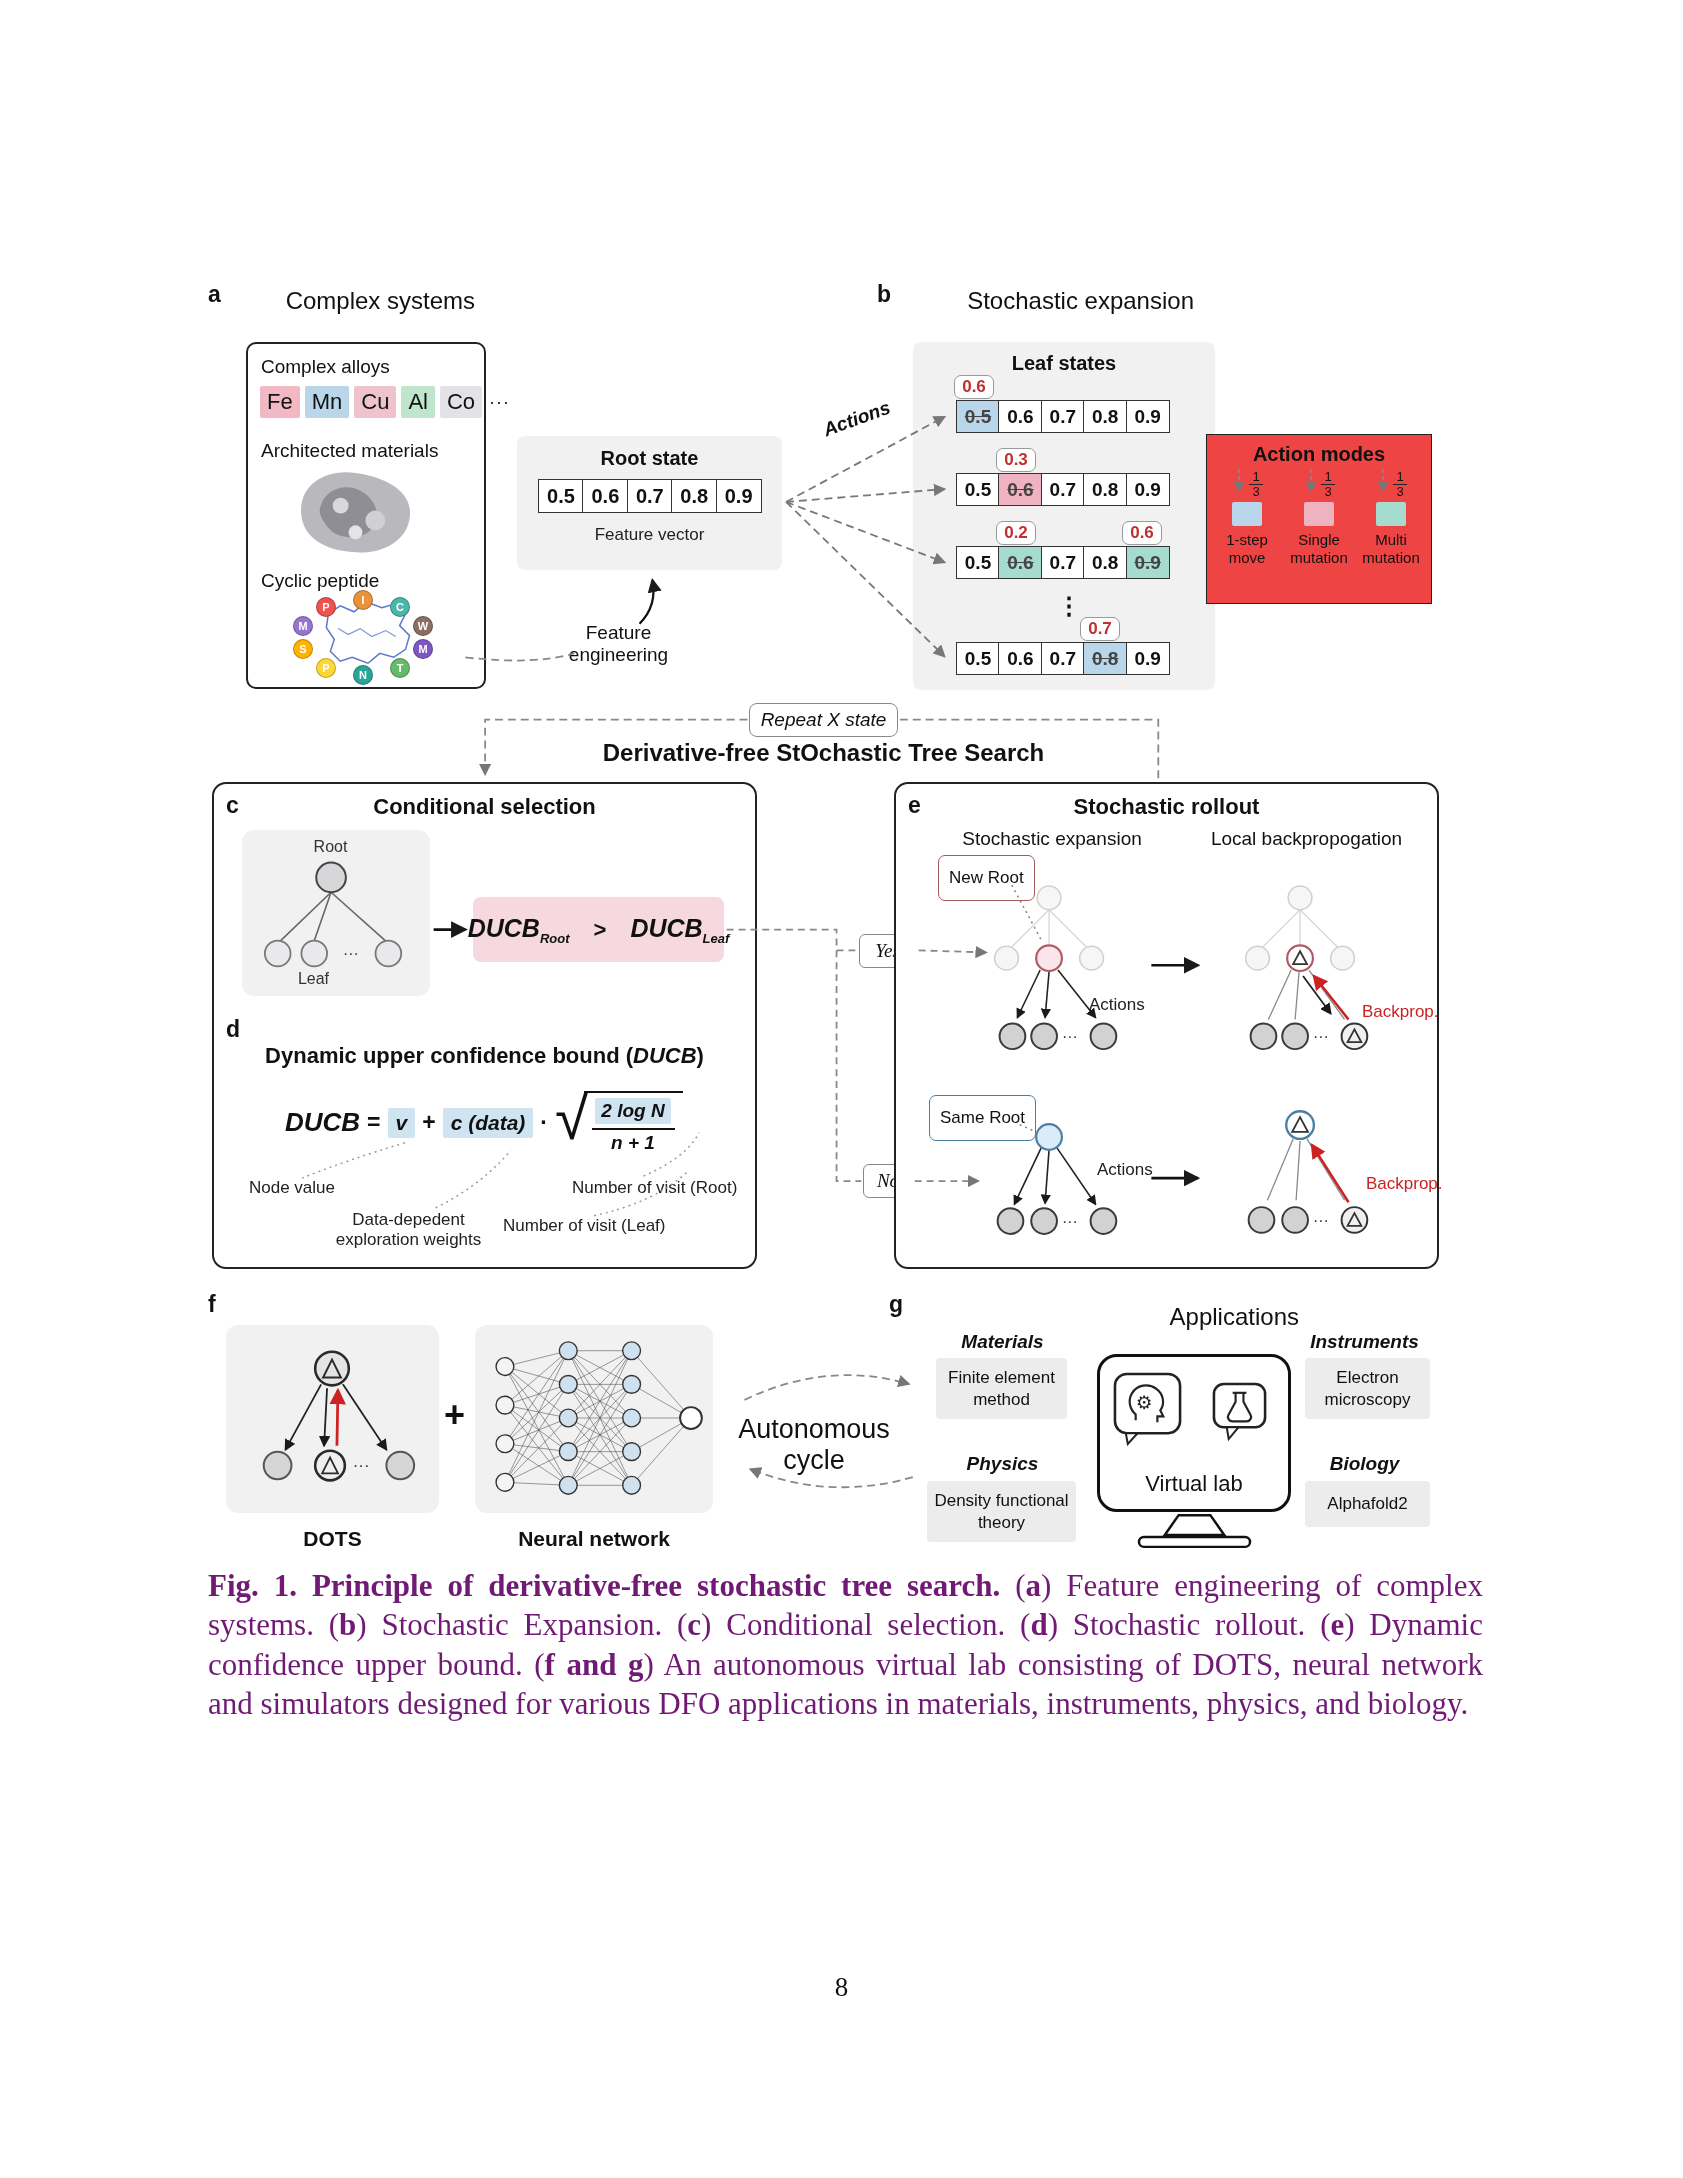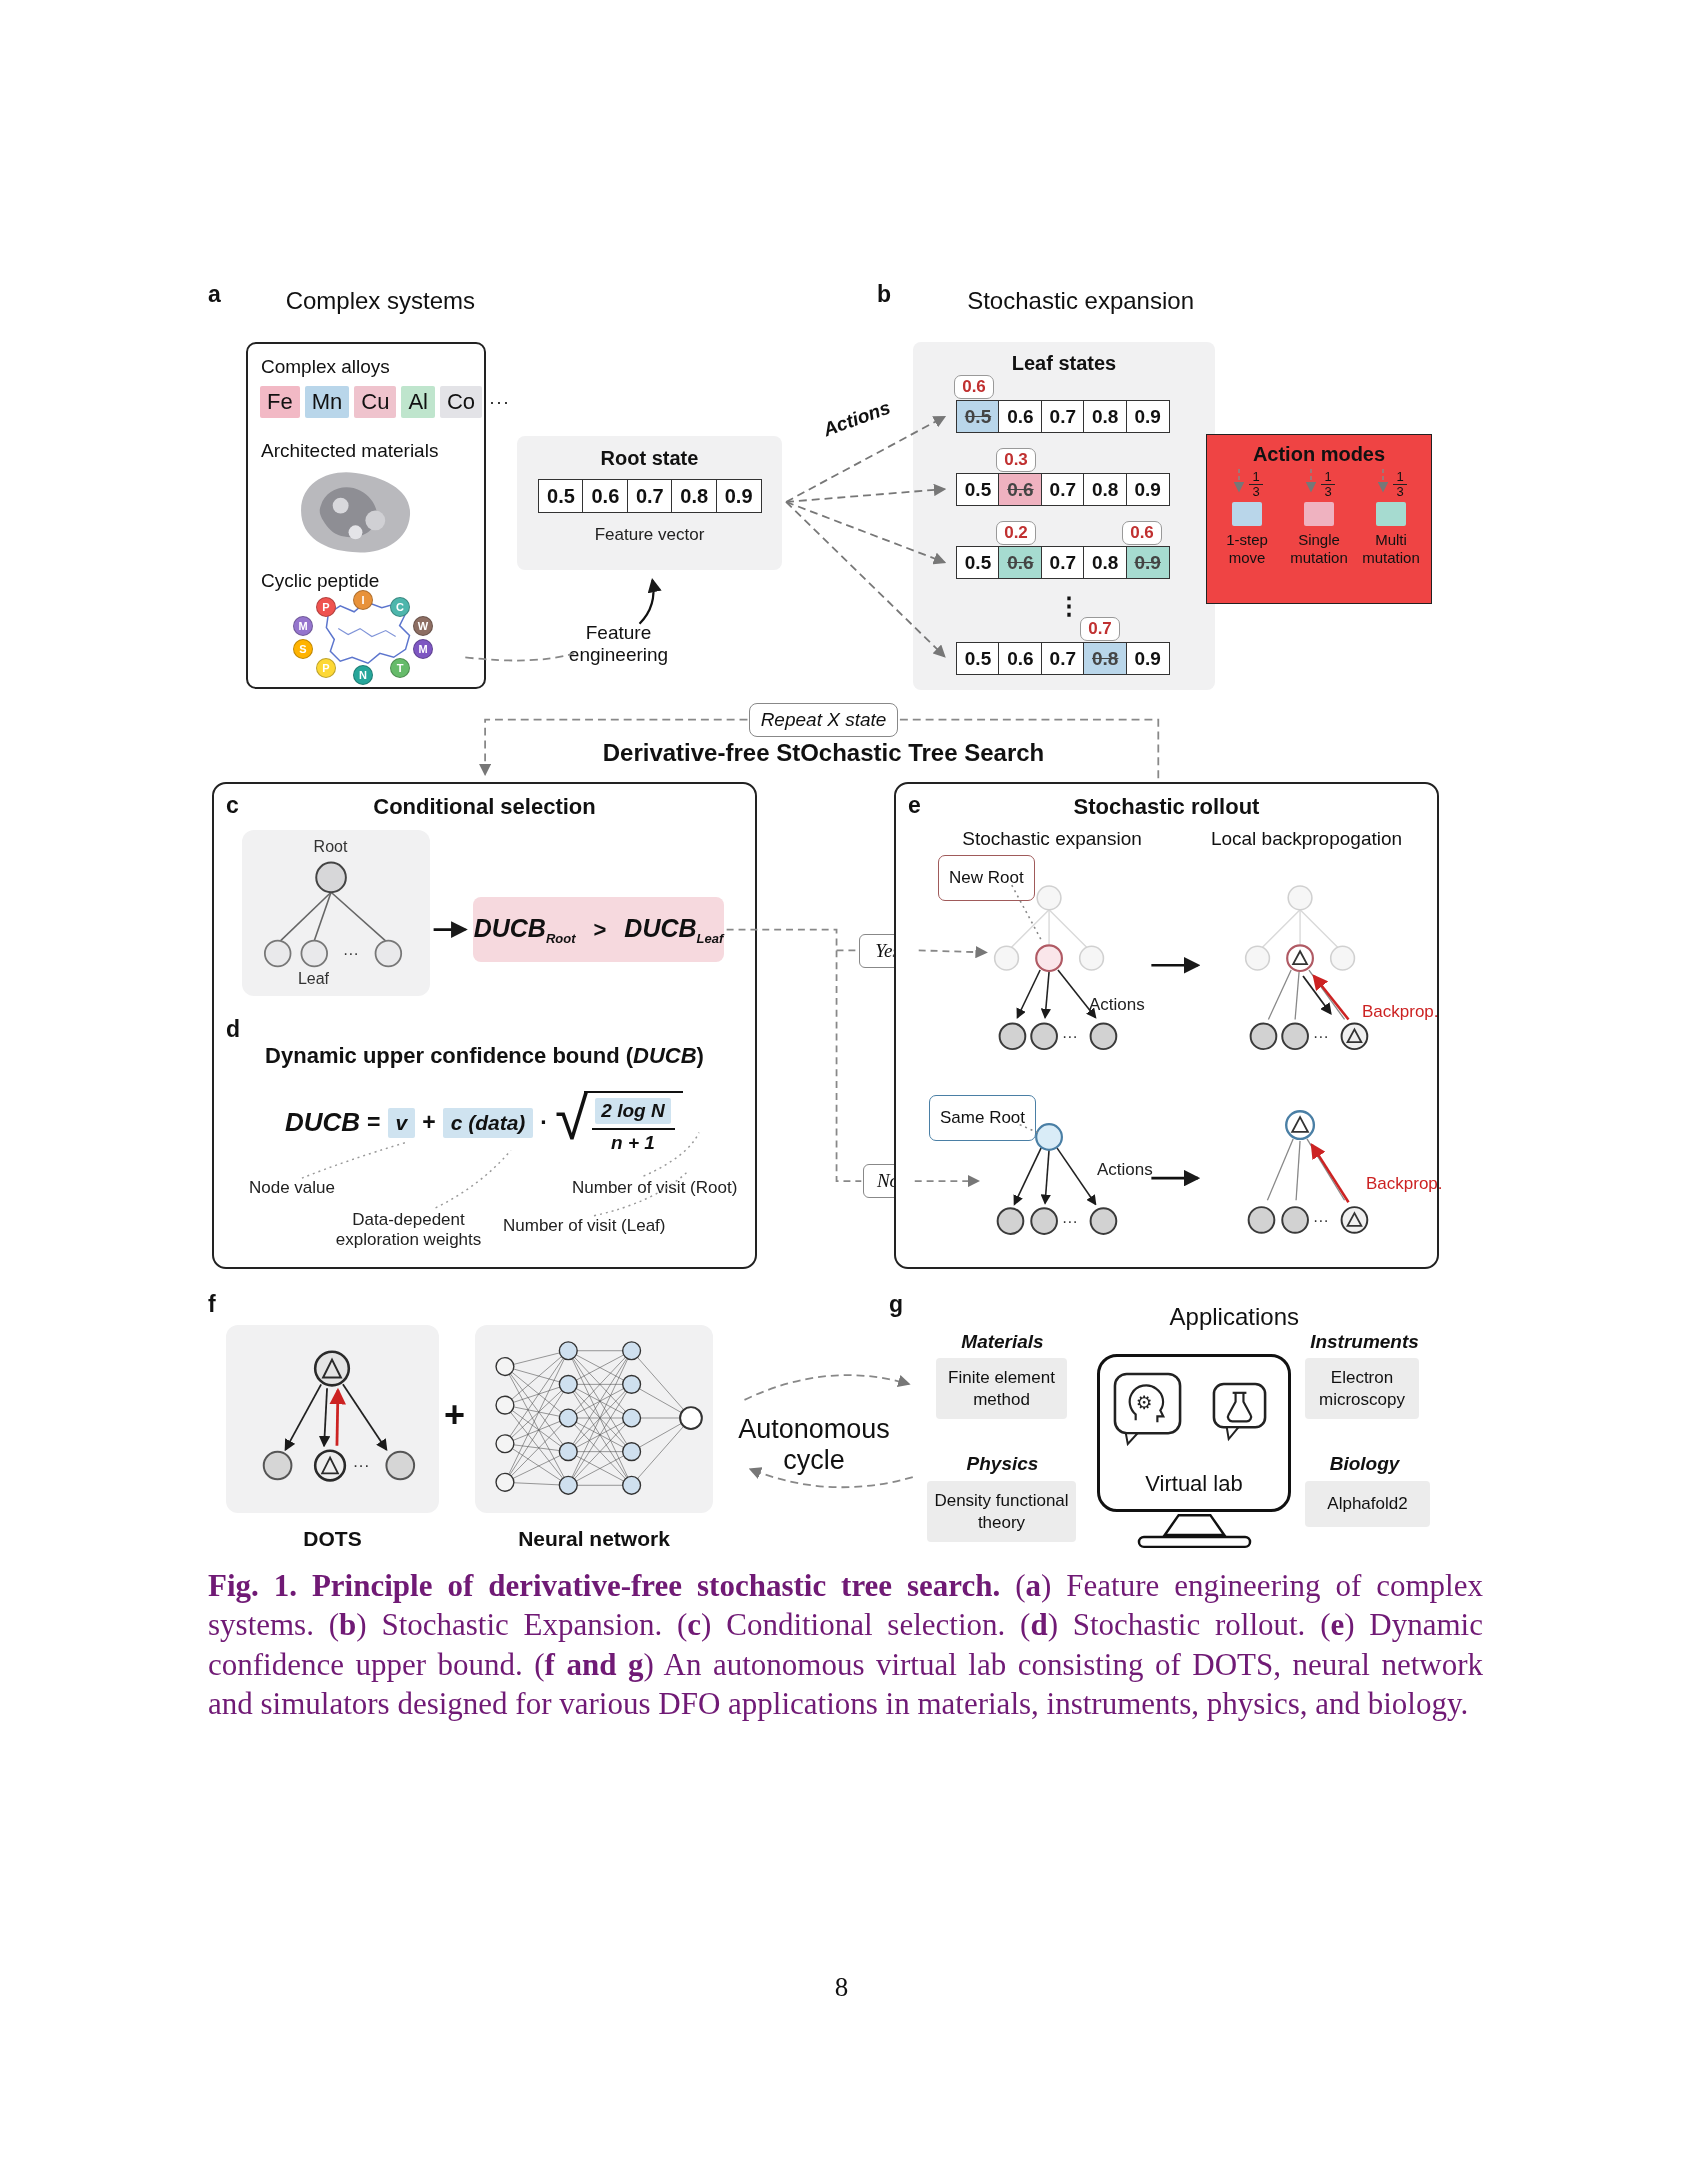--- a/index.html
+++ b/index.html
@@ -38,21 +38,21 @@
   .modes{display:flex;justify-content:space-around;padding:0 4px;margin-top:2px}
   .mode{display:flex;flex-direction:column;align-items:center;width:71px}
   .mode-arrow{display:flex;align-items:flex-start;gap:2px;height:32px}
   .frac{display:inline-flex;flex-direction:column;align-items:center;font-size:13px;line-height:1.05;margin-top:2px}
   .fnum{border-bottom:1.3px solid #222;padding:0 3px}
   .swatch{width:30px;height:24px;margin:2px 0 5px;border-radius:2px}
   .mode-label{font-size:15px;text-align:center;line-height:1.2}
   .actions-rot{font-size:19px;font-weight:bold;font-style:italic;transform:rotate(-20deg)}
   .repeat-badge{width:149px;height:34px;border:1.6px solid #888;border-radius:8px;background:#fff;font-style:italic;font-size:19px;display:flex;align-items:center;justify-content:center}
   .main-title{font-weight:bold;font-size:24px;text-align:center}
-  .ducb-box{background:#f6d9de;border-radius:8px;display:flex;align-items:center;justify-content:center;gap:18px}
+  .ducb-box{background:#f6d9de;border-radius:8px;display:flex;align-items:center;justify-content:center;gap:24px}
   .ducb-term{font-weight:bold;font-style:italic;font-size:25px}
   .ducb-term sub{font-size:13px}
   .ducb-op{font-weight:bold;font-size:22px}
   .decision{height:34px;border:1.6px solid #888;border-radius:6px;background:#fff;display:flex;align-items:center;justify-content:center;font-style:italic;font-size:19px;font-family:"Liberation Serif",serif}
   .formula{display:flex;align-items:center;gap:7px}
   .f-name{font-weight:bold;font-style:italic;font-size:26px}
   .f-op{font-weight:bold;font-size:23px}
   .f-hl{background:#cfe3f0;padding:3px 8px;font-weight:bold;font-style:italic;font-size:21px;border-radius:2px}
   .radical{display:flex;align-items:flex-start}
   .rad-sign{font-size:61px;line-height:55px;margin-right:-5px}
@@ -489,21 +489,21 @@
     </svg>
   <div class="blabel21 center" style="left:226px;top:1527px;width:213px">DOTS</div>
   <div class="blabel21 center" style="left:475px;top:1527px;width:238px">Neural network</div>
   <div class="txt20 center" style="left:735px;top:1414px;width:158px">Autonomous cycle</div>
 
   <div class="plabel" style="left:889px;top:1291px">g</div>
   <div class="ptitle" style="left:1089px;top:1303px;width:210px">Applications</div>
   <div class="cat" style="left:933px;top:1331px;width:139px">Materials</div>
   <div class="app-box" style="left:936px;top:1358px;width:131px;height:61px">Finite element method</div>
   <div class="cat" style="left:1295px;top:1331px;width:139px">Instruments</div>
-  <div class="app-box" style="left:1305px;top:1358px;width:114px;height:61px">Electron microscopy</div>
+  <div class="app-box" style="left:1305px;top:1358px;width:125px;height:61px">Electron microscopy</div>
   <div class="cat" style="left:933px;top:1453px;width:139px">Physics</div>
   <div class="app-box" style="left:927px;top:1481px;width:149px;height:61px">Density functional theory</div>
   <div class="cat" style="left:1295px;top:1453px;width:139px">Biology</div>
   <div class="app-box" style="left:1305px;top:1481px;width:125px;height:46px">Alphafold2</div>
 
   <div class="vlab" style="left:1097px;top:1354px;width:194px;height:158px">
     <svg style="left:12px;top:14px" width="73" height="75" viewBox="0 0 74 76">
       <rect x="3" y="3" width="66" height="60" rx="12" fill="none" stroke="#222" stroke-width="2.6"></rect>
       <path d="M24,50 v-6 c-6,-5 -8,-14 -4,-21 c5,-9 17,-11 25,-5 c7,5 9,15 4,22 l3,6 h-6 v6" fill="none" stroke="#222" stroke-width="2.2"></path>
       <text x="24" y="39" font-size="19" fill="#222">⚙</text>

